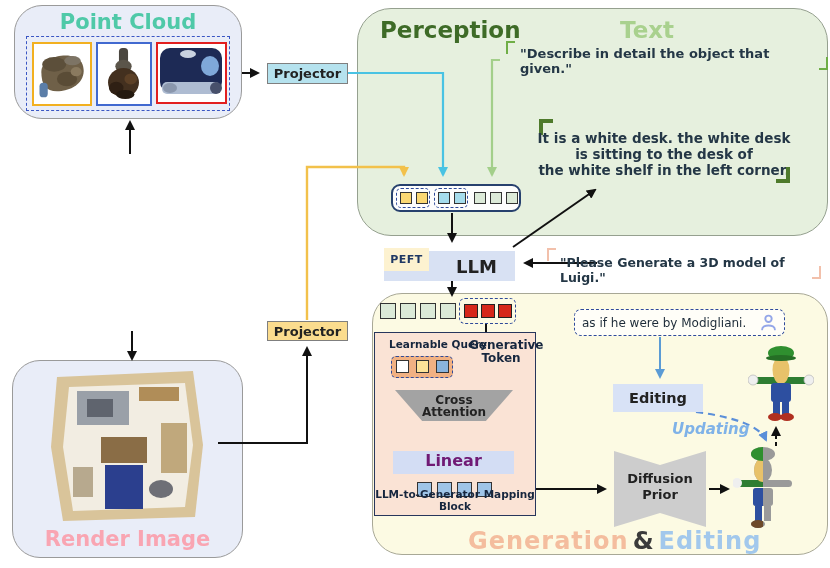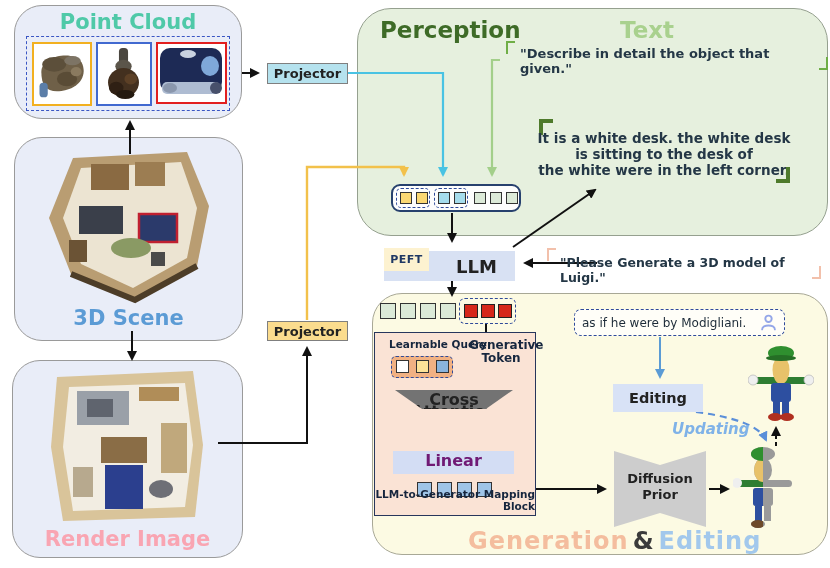--- a/index.html
+++ b/index.html
@@ -64,24 +64,24 @@
   #generation-panel { left:372px; top:293px; width:456px; height:262px; background:#fcfae3; border-radius:30px; border-color:#a8a896; }
   .gsq { position:absolute; width:16px; height:16px; border:1.6px solid #333; background:#dcead8; top:303px; z-index:10; }
   #red-grp { position:absolute; left:459px; top:298px; width:57px; height:26px; border:1.8px dashed #2e4a9a; border-radius:6px; z-index:10; }
   .rsq { position:absolute; top:4.5px; width:14px; height:14px; border:1.5px solid #222; background:#d6271a; }
 
   #mapping-block { position:absolute; left:374px; top:332px; width:162px; height:184px; background:#fae3d5; border:1.5px solid #27365c; z-index:10; }
   #lq-label { position:absolute; left:14px; top:5px; font-size:10.5px; font-weight:bold; color:#16263e; }
   #lq-box { position:absolute; left:16px; top:23px; width:62px; height:22px; background:#f1b183; border:1.8px dashed #2e4a9a; border-radius:5px; }
   .lqsq { position:absolute; top:3px; width:13px; height:13px; border:1.4px solid #333; }
   #gt-label { position:absolute; left:94px; top:6px; width:64px; text-align:center; font-size:12px; font-weight:bold; color:#16263e; line-height:13px; }
-  #cross-attn { position:absolute; left:20px; top:57px; width:118px; height:19px; background:#737373; clip-path:polygon(0 0,100% 0,77% 100%,23% 100%); text-align:center; font-size:16px; font-weight:600; color:#222; line-height:12px; padding-top:4px; }
+  #cross-attn { position:absolute; left:20px; top:57px; width:118px; height:31px; background:#a3a3a3; clip-path:polygon(0 0,100% 0,77% 100%,23% 100%); text-align:center; font-size:12px; font-weight:600; color:#222; line-height:12px; padding-top:4px; }
   #linear-box { position:absolute; left:18px; top:118px; width:121px; height:23px; background:#d3ddf4; text-align:center; font-size:16px; font-weight:600; color:#701a75; }
   .bsq { position:absolute; top:149px; width:15px; height:15px; border:1.5px solid #333; background:#9fc5e8; }
-  #mapping-label { position:absolute; bottom:3px; width:100%; text-align:right; font-size:10.5px; font-weight:bold; color:#16263e; }
+  #mapping-label { position:absolute; bottom:3px; width:100%; text-align:center; font-size:10.5px; font-weight:bold; color:#16263e; }
 
   #modigliani-box { position:absolute; left:574px; top:309px; width:211px; height:27px; background:#fffef8; border:1.8px dashed #2e4a9a; border-radius:7px; z-index:10; display:flex; align-items:center; justify-content:space-between; padding:0 7px; }
   #modigliani-text { font-size:12px; font-weight:400; color:#1d2b38; }
   #editing-box { position:absolute; left:613px; top:384px; width:90px; height:28px; background:#d8e2f6; z-index:10; display:flex; align-items:center; justify-content:center; font-size:14.5px; font-weight:600; color:#222; }
   #updating-label { position:absolute; left:672px; top:420px; font-size:15px; font-weight:bold; font-style:italic; color:#7fb2e8; z-index:10; }
   #diffusion { position:absolute; left:612px; top:449px; width:96px; height:80px; z-index:10; }
   #diffusion-text { position:absolute; left:0; top:22px; width:100%; text-align:center; font-size:13px; font-weight:600; color:#222; line-height:16px; }
   #gen-title { position:absolute; left:468px; top:527px; font-size:24px; font-weight:bold; z-index:10; letter-spacing:1px; }
   #gen-title .t1 { color:#f4bd9e; } #gen-title .t2 { color:#3b3b3b; padding:0 4px; } #gen-title .t3 { color:#a2c8ec; }
 
@@ -165,35 +165,20 @@
             <rect x="4" y="38" width="58" height="12" rx="5" fill="#aebcd2"></rect>
             <ellipse cx="52" cy="22" rx="9" ry="10" fill="#7fa8d9"></ellipse>
             <ellipse cx="30" cy="10" rx="8" ry="4" fill="#c9d2e0"></ellipse>
             <ellipse cx="12" cy="44" rx="7" ry="5" fill="#8a97ad"></ellipse>
             <ellipse cx="58" cy="44" rx="6" ry="6" fill="#47506b"></ellipse>
           </svg>
       </div>
     </div>
   </div>
 
-  <div class="panel blue-panel" id="scene-panel">
-    <svg id="scene-img" width="180" height="160" viewBox="0 0 180 160">
-      <path d="M34,10 L148,4 L170,58 L158,118 L96,152 L32,126 L10,70 Z" fill="#b99d72"></path>
-      <path d="M42,20 L142,14 L158,60 L148,110 L94,140 L42,116 L24,70 Z" fill="#ece4d2"></path>
-      <rect x="52" y="16" width="38" height="26" fill="#8a6a42"></rect>
-      <rect x="96" y="14" width="30" height="24" fill="#9c7d52"></rect>
-      <rect x="40" y="58" width="44" height="28" fill="#3a3f4a"></rect>
-      <rect x="100" y="66" width="38" height="28" fill="#2b3a6b" stroke="#c02030" stroke-width="2.5"></rect>
-      <ellipse cx="92" cy="100" rx="20" ry="10" fill="#8a9a64"></ellipse>
-      <rect x="112" y="104" width="14" height="14" fill="#4a4a4a"></rect>
-      <rect x="30" y="92" width="18" height="22" fill="#6b5335"></rect>
-      <path d="M32,126 L96,152 L158,118" fill="none" stroke="#4d3d28" stroke-width="6"></path>
-    </svg>
-    <div id="scene-title">3D Scene</div>
-  </div>
 
   <div class="panel blue-panel" id="render-panel">
     <svg id="render-img" width="170" height="160" viewBox="0 0 170 160">
       <path d="M14,10 L150,4 L160,78 L152,150 L20,154 L8,80 Z" fill="#d9c49a"></path>
       <path d="M26,20 L142,16 L150,78 L142,140 L30,144 L20,80 Z" fill="#f2ede2"></path>
       <rect x="34" y="24" width="52" height="34" fill="#9aa0a8"></rect>
       <rect x="44" y="32" width="26" height="18" fill="#5f646e"></rect>
       <rect x="58" y="70" width="46" height="26" fill="#8a6d46"></rect>
       <rect x="62" y="98" width="38" height="44" fill="#2b3f8e"></rect>
       <rect x="118" y="56" width="26" height="50" fill="#c0a87c"></rect>
@@ -216,21 +201,21 @@
     <div id="text-title">Text</div>
 
     <div class="brk brk-tl" style="left:148px; top:32px;"></div>
     <div id="quote1">"Describe in detail the object that given."</div>
     <div class="brk brk-br" style="left:461px; top:48px;"></div>
 
     <div class="brk brk2-tl" style="left:181px; top:110px;"></div>
     <div id="response">
       <span style="display:block">It is a white desk. the white desk</span>
       <span style="display:block">is sitting to the desk of</span>
-      <span style="display:block">the white were in the left corner.</span>
+      <span style="display:block">the white shelf in the left corner.</span>
     </div>
     <div class="brk brk2-br" style="left:418px; top:158px;"></div>
   </div>
 
   <div id="token-row">
     <div class="tok-grp" style="left:3px;">
       <div class="tok tok-y" style="left:3px;"></div>
       <div class="tok tok-y" style="left:19px;"></div>
     </div>
     <div class="tok-grp" style="left:41px;">

